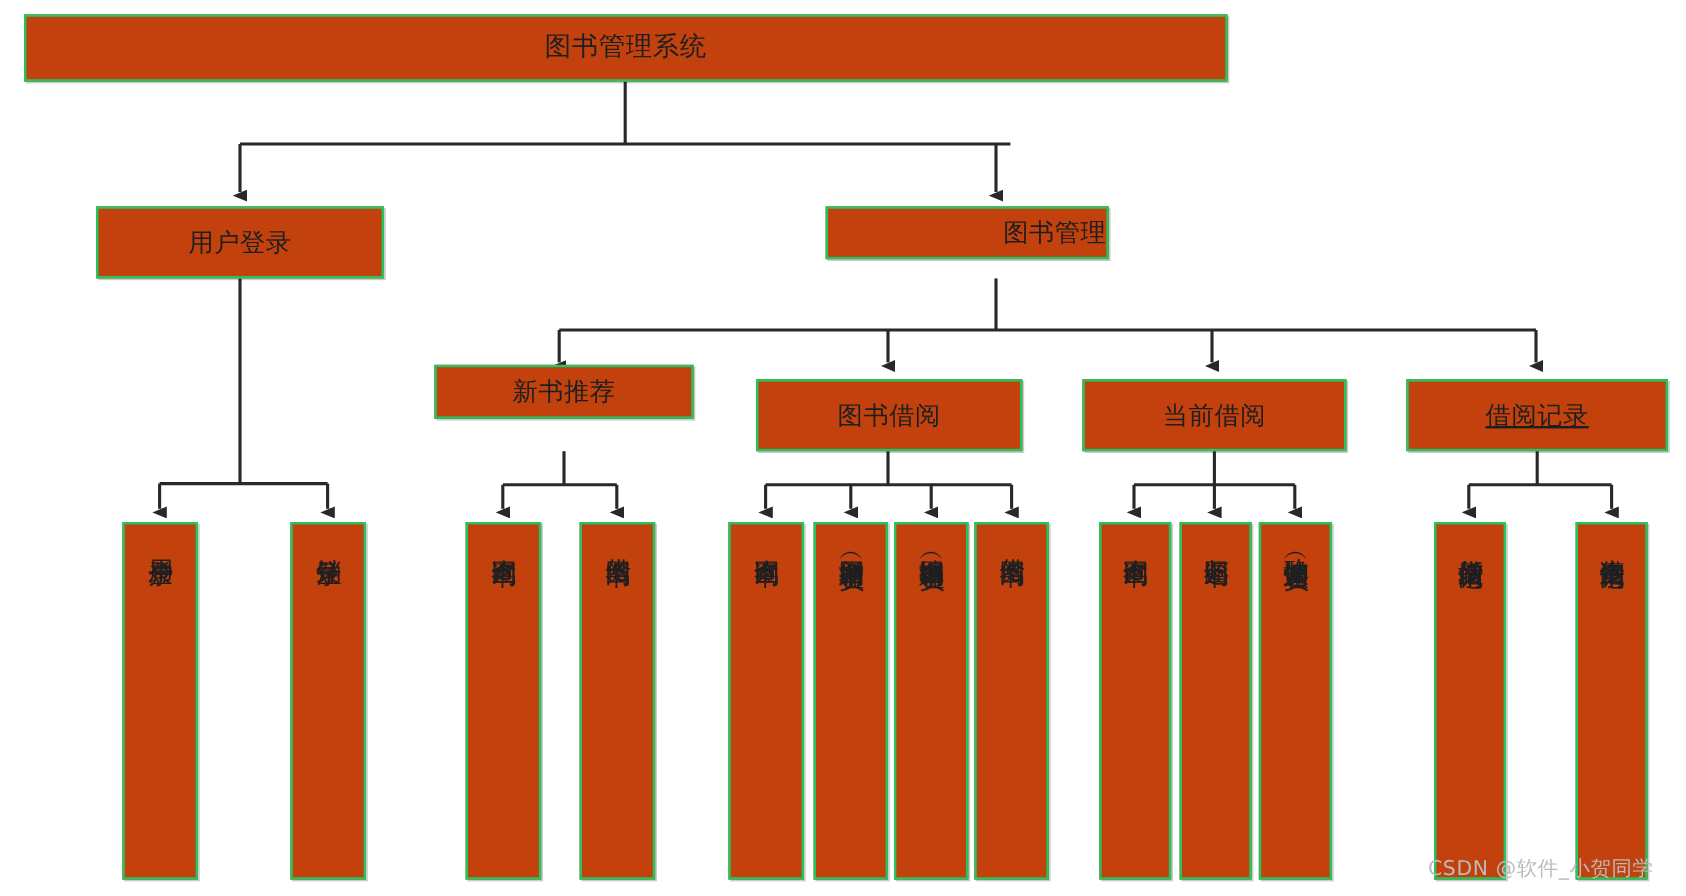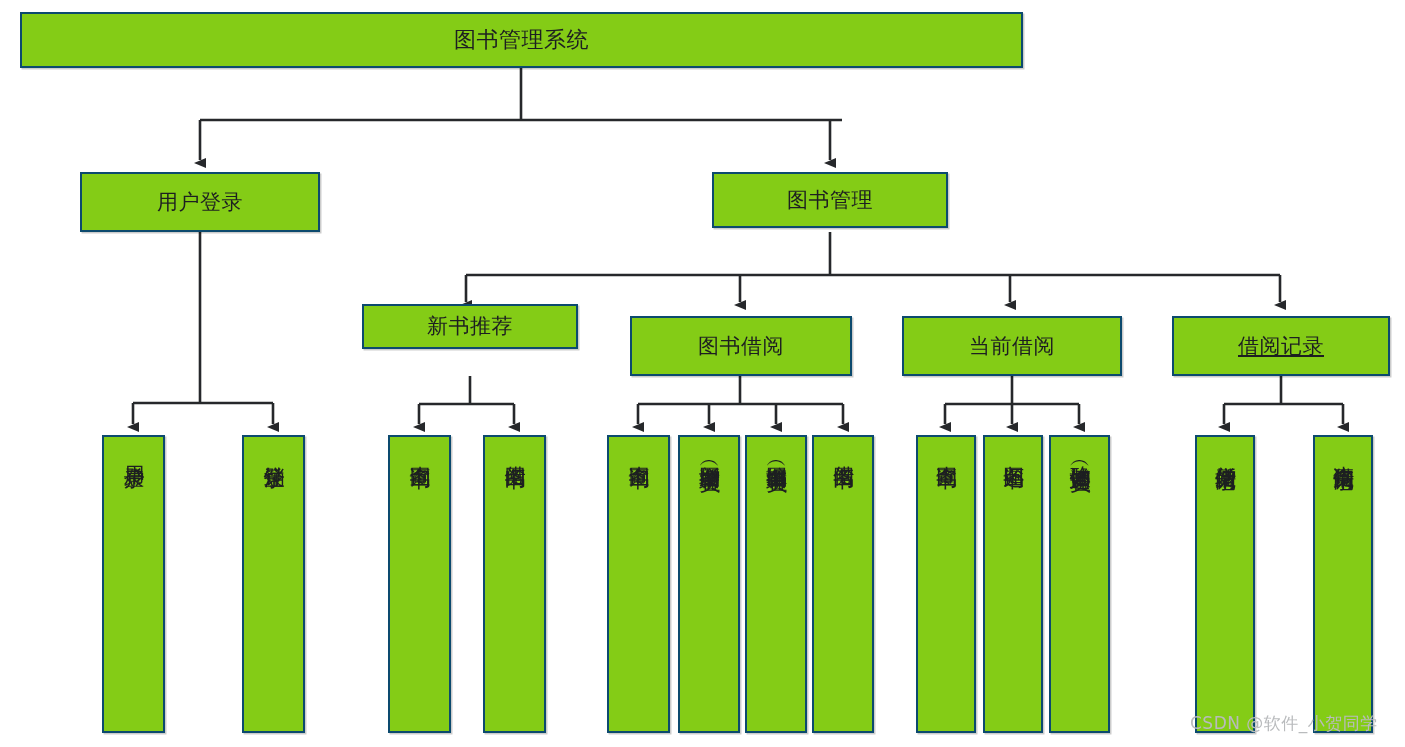--- a/index.html
+++ b/index.html
@@ -20,22 +20,22 @@
   svg.links {
     position: absolute;
     left: 0;
     top: 0;
     width: 1405px;
     height: 747px;
   }
   .node {
     position: absolute;
     box-sizing: border-box;
-    border: 2px solid #0c4a6e;
-    background: #84cc16;
+    border: 2px solid #22c55e;
+    background: #c2410c;
     box-shadow: 1.5px 1.5px 0 rgba(0,0,0,0.20);
     display: flex;
     align-items: center;
     justify-content: center;
     color: #1d1f21;
   }
   .node .label {
     font-size: 21px;
     line-height: 1.18;
     letter-spacing: 0.5px;
@@ -124,21 +124,21 @@
     </g>
   </svg>
 
   <div class="node horiz root" style="left:20px; top:12px; width:1003px; height:56px;">
     <span class="label">图书管理系统</span>
   </div>
 
   <div class="node horiz" style="left:80px; top:172px; width:240px; height:60px;">
     <span class="label">用户登录</span>
   </div>
-  <div class="node horiz" style="left:712px; top:172px; width:236px; height:56px;">
+  <div class="node horiz" style="left:688px; top:172px; width:236px; height:44px;justify-content:flex-end;">
     <span class="label">图书管理</span>
   </div>
 
   <div class="node horiz" style="left:362px; top:304px; width:216px; height:45px;">
     <span class="label">新书推荐</span>
   </div>
   <div class="node horiz" style="left:630px; top:316px; width:222px; height:60px;">
     <span class="label">图书借阅</span>
   </div>
   <div class="node horiz" style="left:902px; top:316px; width:220px; height:60px;">

